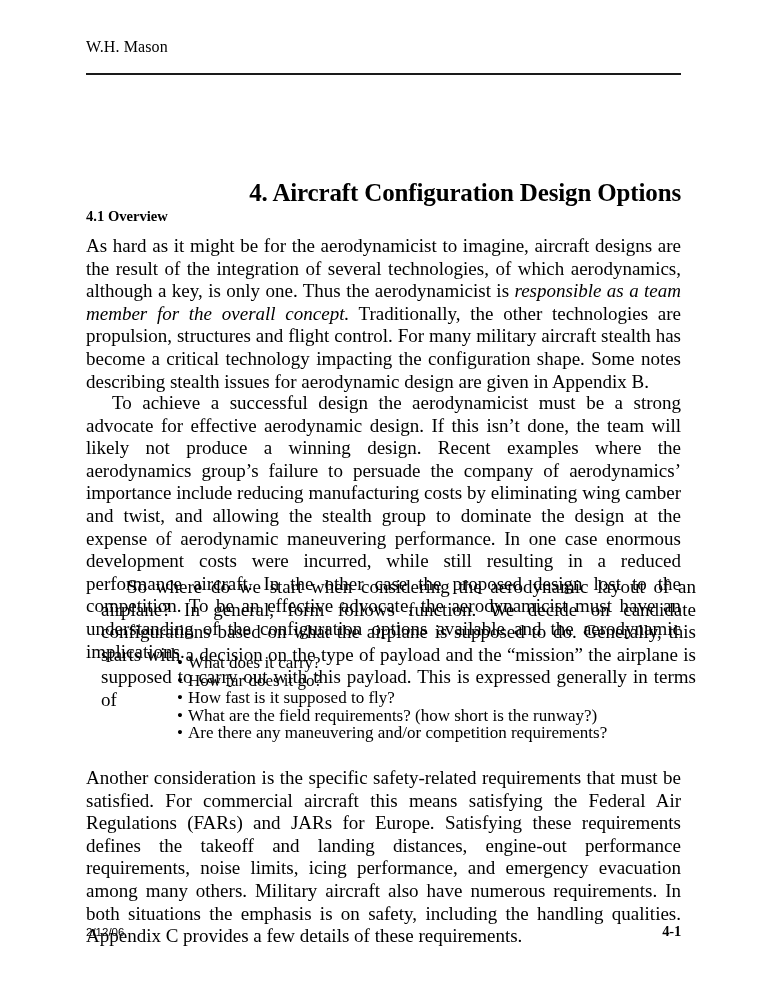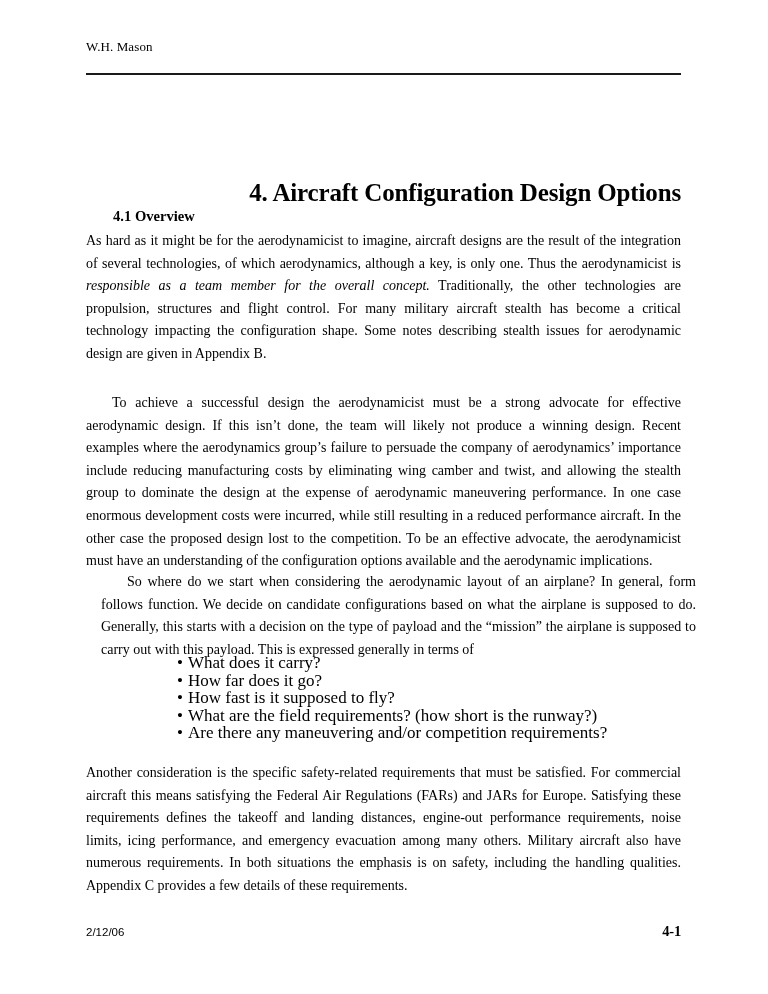--- a/index.html
+++ b/index.html
@@ -27,21 +27,21 @@
 
   
   .header-block {
     position: absolute;
     left: 86px;
     top: 38px;
     width: 595px;
   }
   .header-author {
     font-family: "Liberation Serif", "DejaVu Serif", serif;
-    font-size: 13px;
+    font-size: 16px;
     line-height: 18px;
     color: #000;
     letter-spacing: 0.1px;
   }
   .header-rule {
     margin-top: 17px;
     border: none;
     border-top: 2.1px solid #1a1a1a;
     height: 0;
     width: 100%;
@@ -62,29 +62,28 @@
 
   
   .section-heading {
     position: absolute;
     left: 86px;
     top: 195px;
     width: 595px;
     font-size: 14.6px;
     font-weight: bold;
     line-height: 19px;
-    margin-left: 27px;
   }
 
   
   .body-text {
     position: absolute;
     left: 86px;
     width: 595px;
-    font-size: 14px;
+    font-size: 19px;
     line-height: 22.6px;
     text-align: justify;
     text-justify: inter-word;
     -webkit-hyphens: none;
     hyphens: none;
   }
   .body-text.p1 { top: 216px; }
   .body-text.p2 { top: 353px; margin-top: 39px; }
   .body-text.p3 { top: 557px; margin-left: 15px; }
   .body-text.p4 { top: 748px; }

